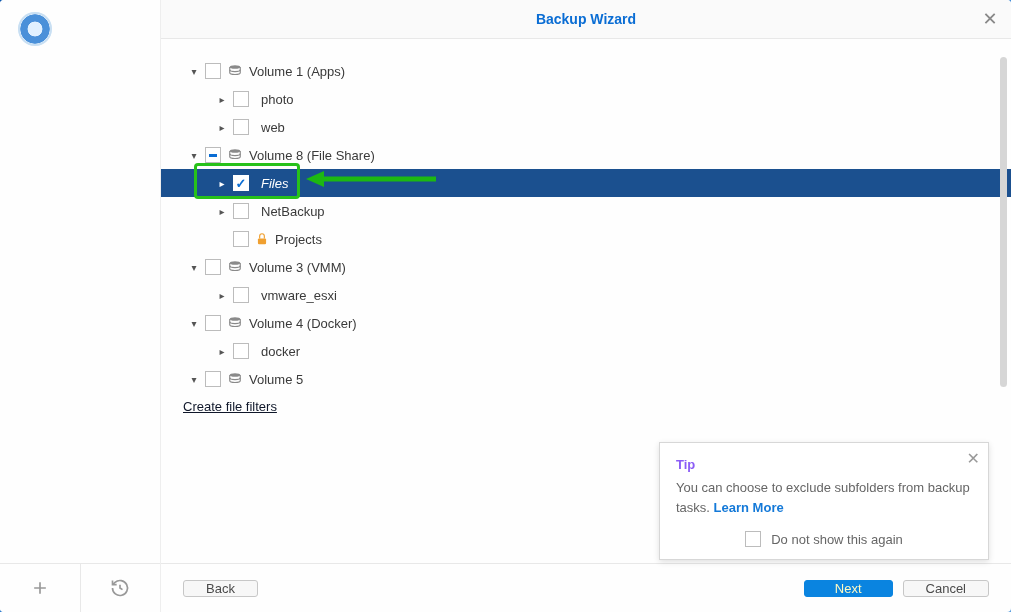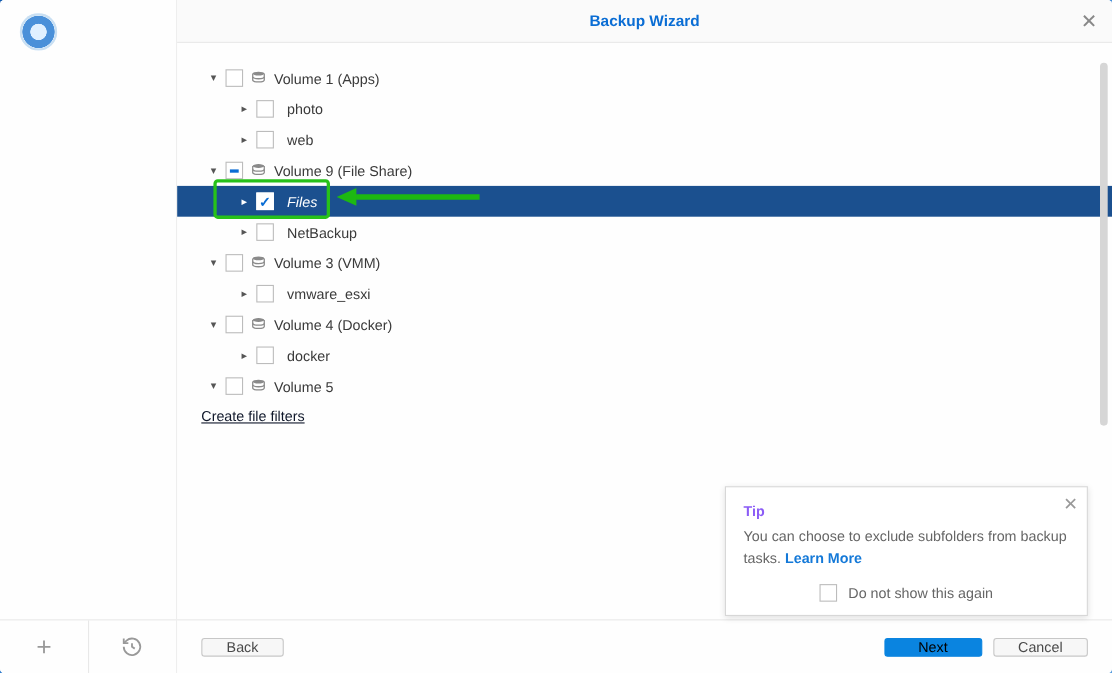--- a/index.html
+++ b/index.html
@@ -202,21 +202,21 @@
     font-size:13px;
     border-radius:3px;
     cursor:pointer;
     display:inline-flex;
     align-items:center;
     justify-content:center;
   }
   .btn.primary {
     background:#0a84e0;
     border-color:#0a84e0;
-    color:#000000;
+    color:#fef9c3;
     padding:0 30px;
     text-align:right;
   }
   .spacer { flex:1; }
 
   .tip-popover {
     position:absolute;
     right:22px;
     bottom:52px;
     width:330px;
@@ -366,37 +366,50 @@
               <div class="row lvl-0">
                 <span class="disclosure">▾</span>
                 <span class="cb partial"></span>
                 <span class="icon-slot">
                   <svg width="16" height="14" viewBox="0 0 24 24" fill="#8a8a8a">
                     <ellipse cx="12" cy="5" rx="9" ry="3"></ellipse>
                     <path d="M3 5v10c0 1.7 4 3 9 3s9-1.3 9-3V5" fill="none" stroke="#8a8a8a" stroke-width="2"></path>
                     <path d="M3 10c0 1.7 4 3 9 3s9-1.3 9-3" fill="none" stroke="#8a8a8a" stroke-width="2"></path>
                   </svg>
                 </span>
-                <span class="label">Volume 9 (File Share)</span>
+                <span class="label">Volume 8 (File Share)</span>
               </div>
             </li>
             <li>
               <div class="row lvl-1 selected">
                 <span class="disclosure">▸</span>
                 <span class="cb checked"></span>
                 <span class="icon-slot"></span>
                 <span class="label">Files</span>
               </div>
             </li>
             <li>
               <div class="row lvl-1">
                 <span class="disclosure">▸</span>
                 <span class="cb"></span>
                 <span class="icon-slot"></span>
                 <span class="label">NetBackup</span>
+              </div>
+            </li>
+            <li>
+              <div class="row lvl-1">
+                <span class="disclosure"></span>
+                <span class="cb"></span>
+                <span class="icon-slot">
+                  <svg width="14" height="14" viewBox="0 0 24 24" fill="#f0a030">
+                    <rect x="5" y="11" width="14" height="10" rx="2"></rect>
+                    <path d="M8 11V7a4 4 0 0 1 8 0v4" fill="none" stroke="#f0a030" stroke-width="2"></path>
+                  </svg>
+                </span>
+                <span class="label">Projects</span>
               </div>
             </li>
             <li>
               <div class="row lvl-0">
                 <span class="disclosure">▾</span>
                 <span class="cb"></span>
                 <span class="icon-slot">
                   <svg width="16" height="14" viewBox="0 0 24 24" fill="#8a8a8a">
                     <ellipse cx="12" cy="5" rx="9" ry="3"></ellipse>
                     <path d="M3 5v10c0 1.7 4 3 9 3s9-1.3 9-3V5" fill="none" stroke="#8a8a8a" stroke-width="2"></path>

